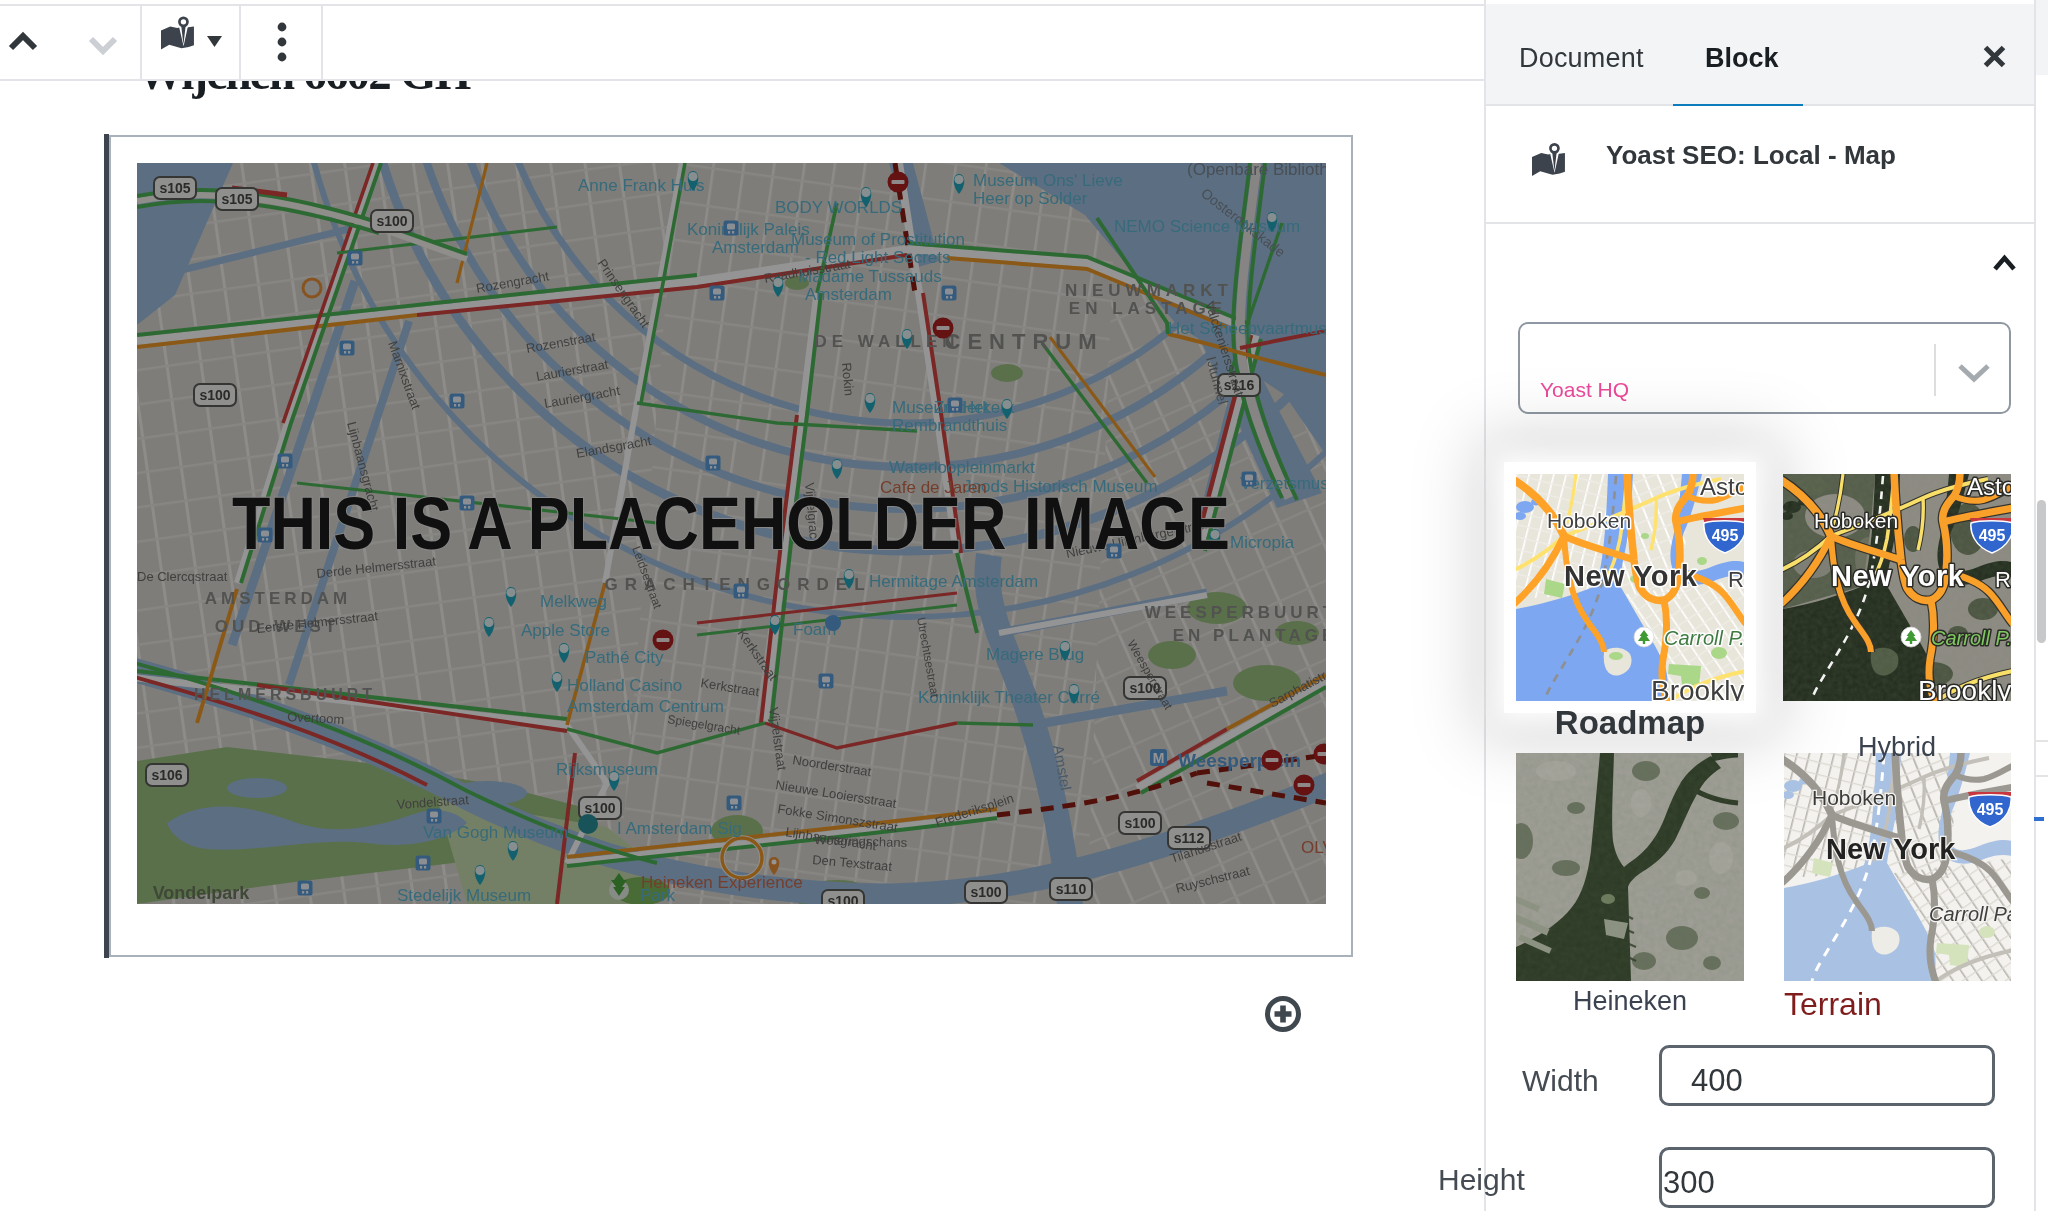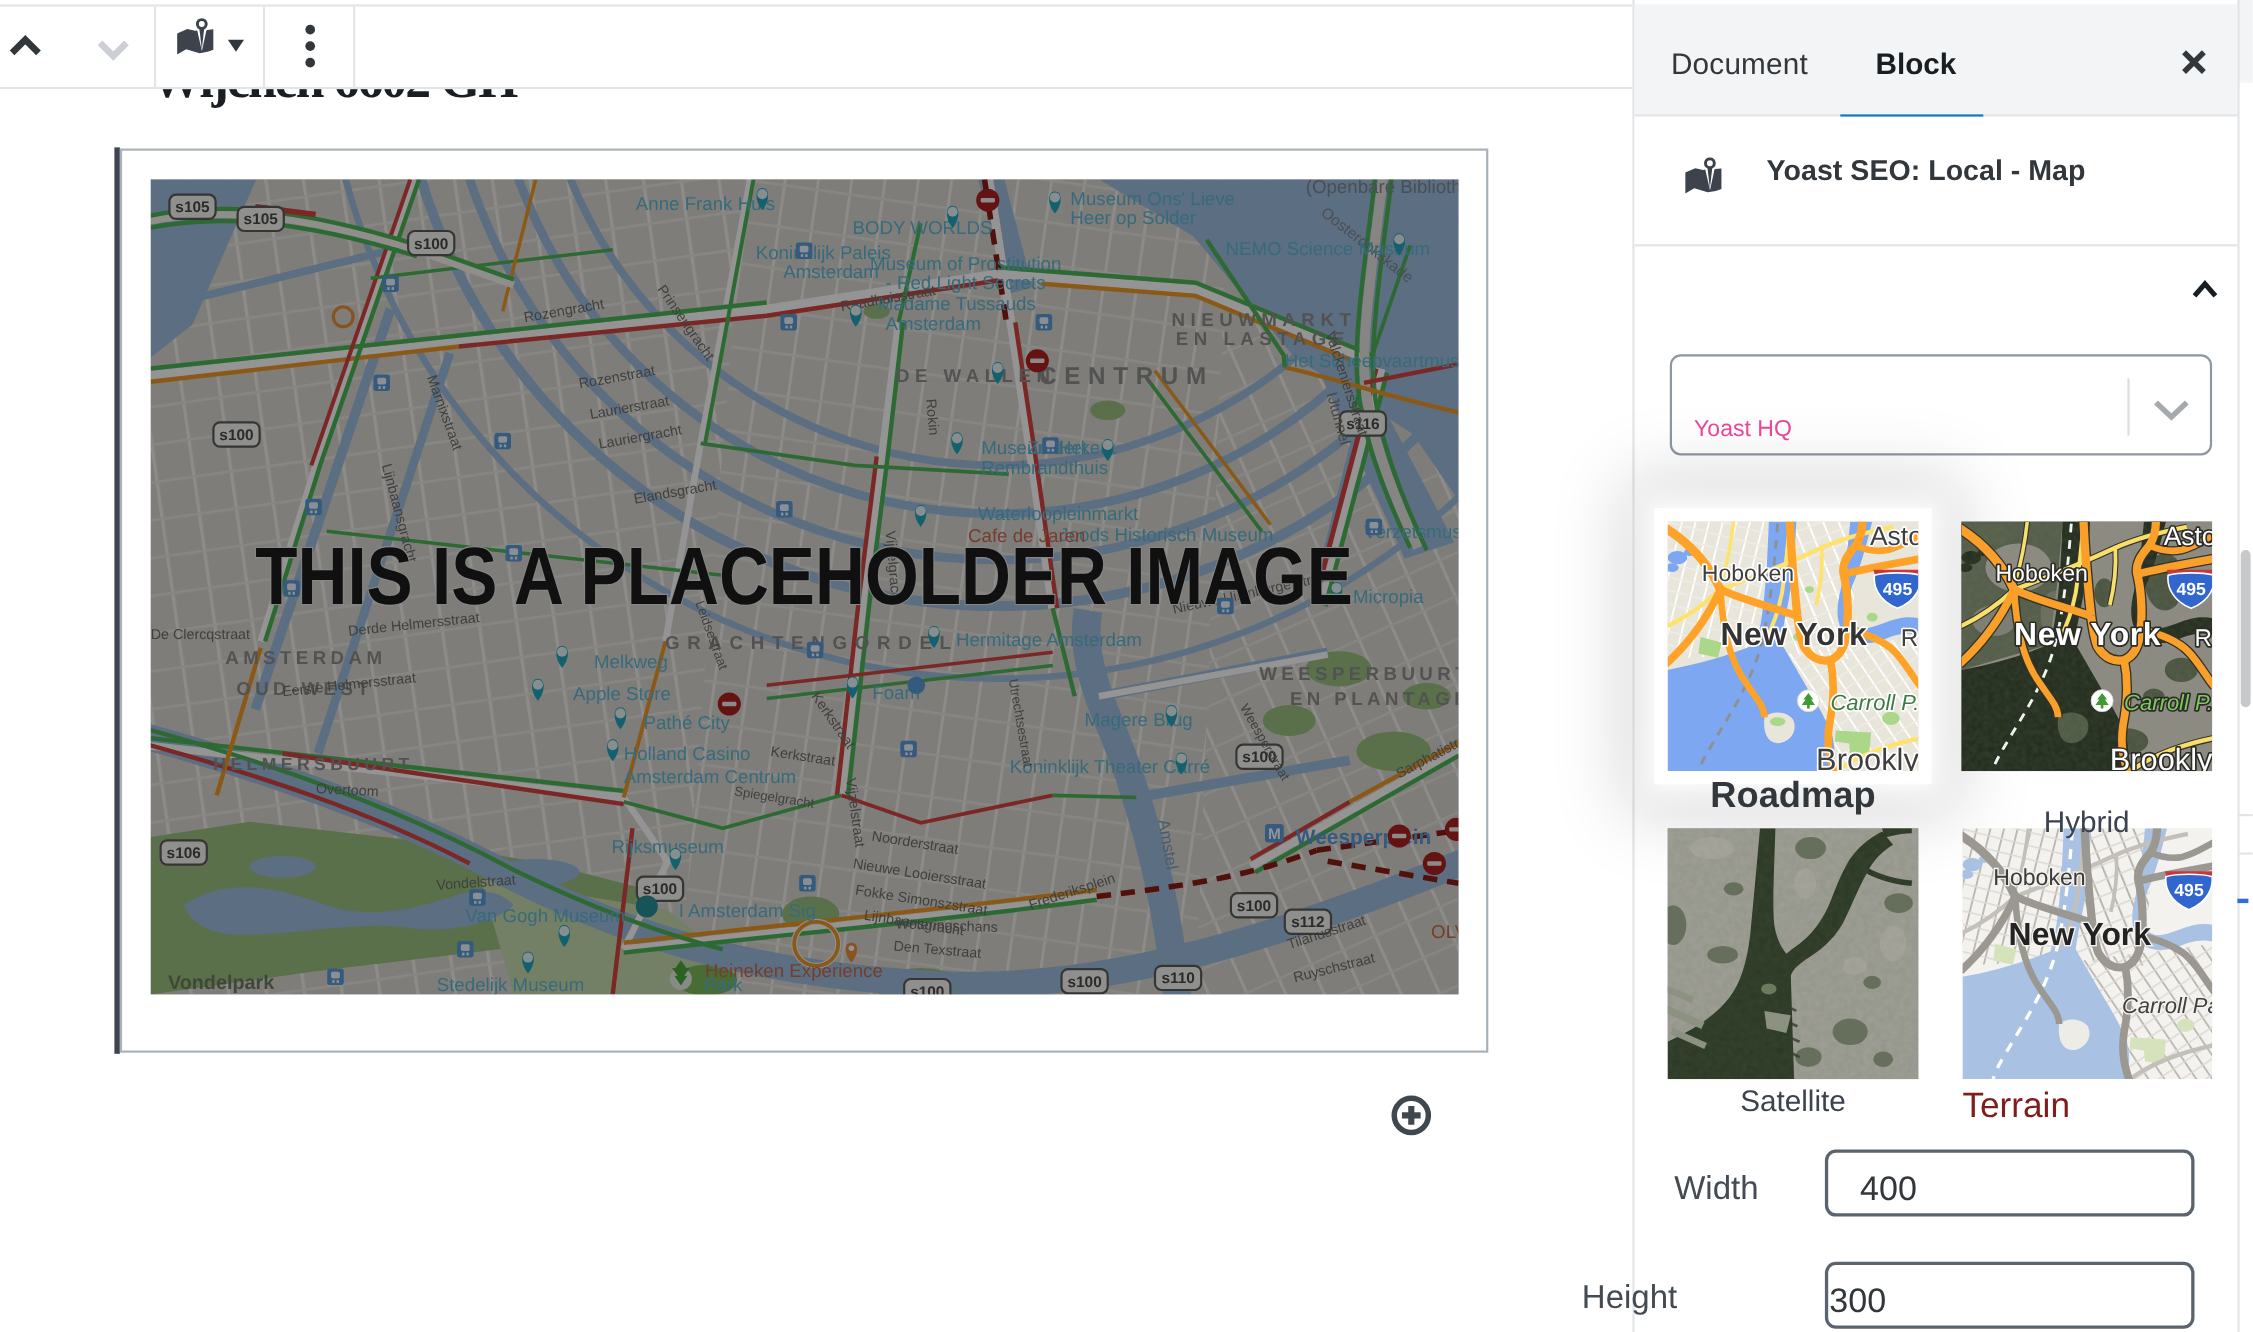--- a/index.html
+++ b/index.html
@@ -698,21 +698,21 @@
     </g>
   <g font-family="Liberation Sans, sans-serif">
     <text x="28" y="52" font-size="21" fill="#3b3b3b" stroke="#f4f2ee" stroke-width="2.5" paint-order="stroke">Hoboken</text>
     <text x="42" y="106" font-size="29" font-weight="bold" fill="#222" stroke="#f4f2ee" stroke-width="2.5" paint-order="stroke">New York</text>
     <text x="145" y="168" font-size="20" font-style="italic" fill="#3f3f3f" stroke="#f4f2ee" stroke-width="2.5" paint-order="stroke">Carroll Pa</text>
   </g>
 </svg></div>
 
   <div class="abs" style="left:1516px; top:704px; width:228px; text-align:center; font-size:33px; font-weight:700; color:#32373c;">Roadmap</div>
   <div class="abs" style="left:1783px; top:732px; width:228px; text-align:center; font-size:27px; color:#3c4350;">Hybrid</div>
-  <div class="abs" style="left:1516px; top:986px; width:228px; text-align:center; font-size:27px; color:#3c4350;">Satellite</div>
+  <div class="abs" style="left:1516px; top:986px; width:228px; text-align:center; font-size:27px; color:#3c4350;">Heineken</div>
   <div class="abs" style="left:1784px; top:986px; width:227px; text-align:left; font-size:32px; color:#7f1d1d;">Terrain</div>
 
   <div class="abs" style="left:1522px; top:1064px; font-size:30px; color:#444b52;">Width</div>
   <div class="abs" style="left:1659px; top:1045px; width:336px; height:61px; border:3px solid #5b646d; border-radius:10px; background:#fff;"></div>
   <div class="abs" style="left:1663px; top:1063px; font-size:31px; color:#32373c;margin-left:28px;">400</div>
 
   <div class="abs" style="left:1438px; top:1163px; font-size:30px; color:#444b52;">Height</div>
   <div class="abs" style="left:1659px; top:1147px; width:336px; height:61px; border:3px solid #5b646d; border-radius:10px; background:#fff;"></div>
   <div class="abs" style="left:1663px; top:1165px; font-size:31px; color:#32373c;">300</div>
 

